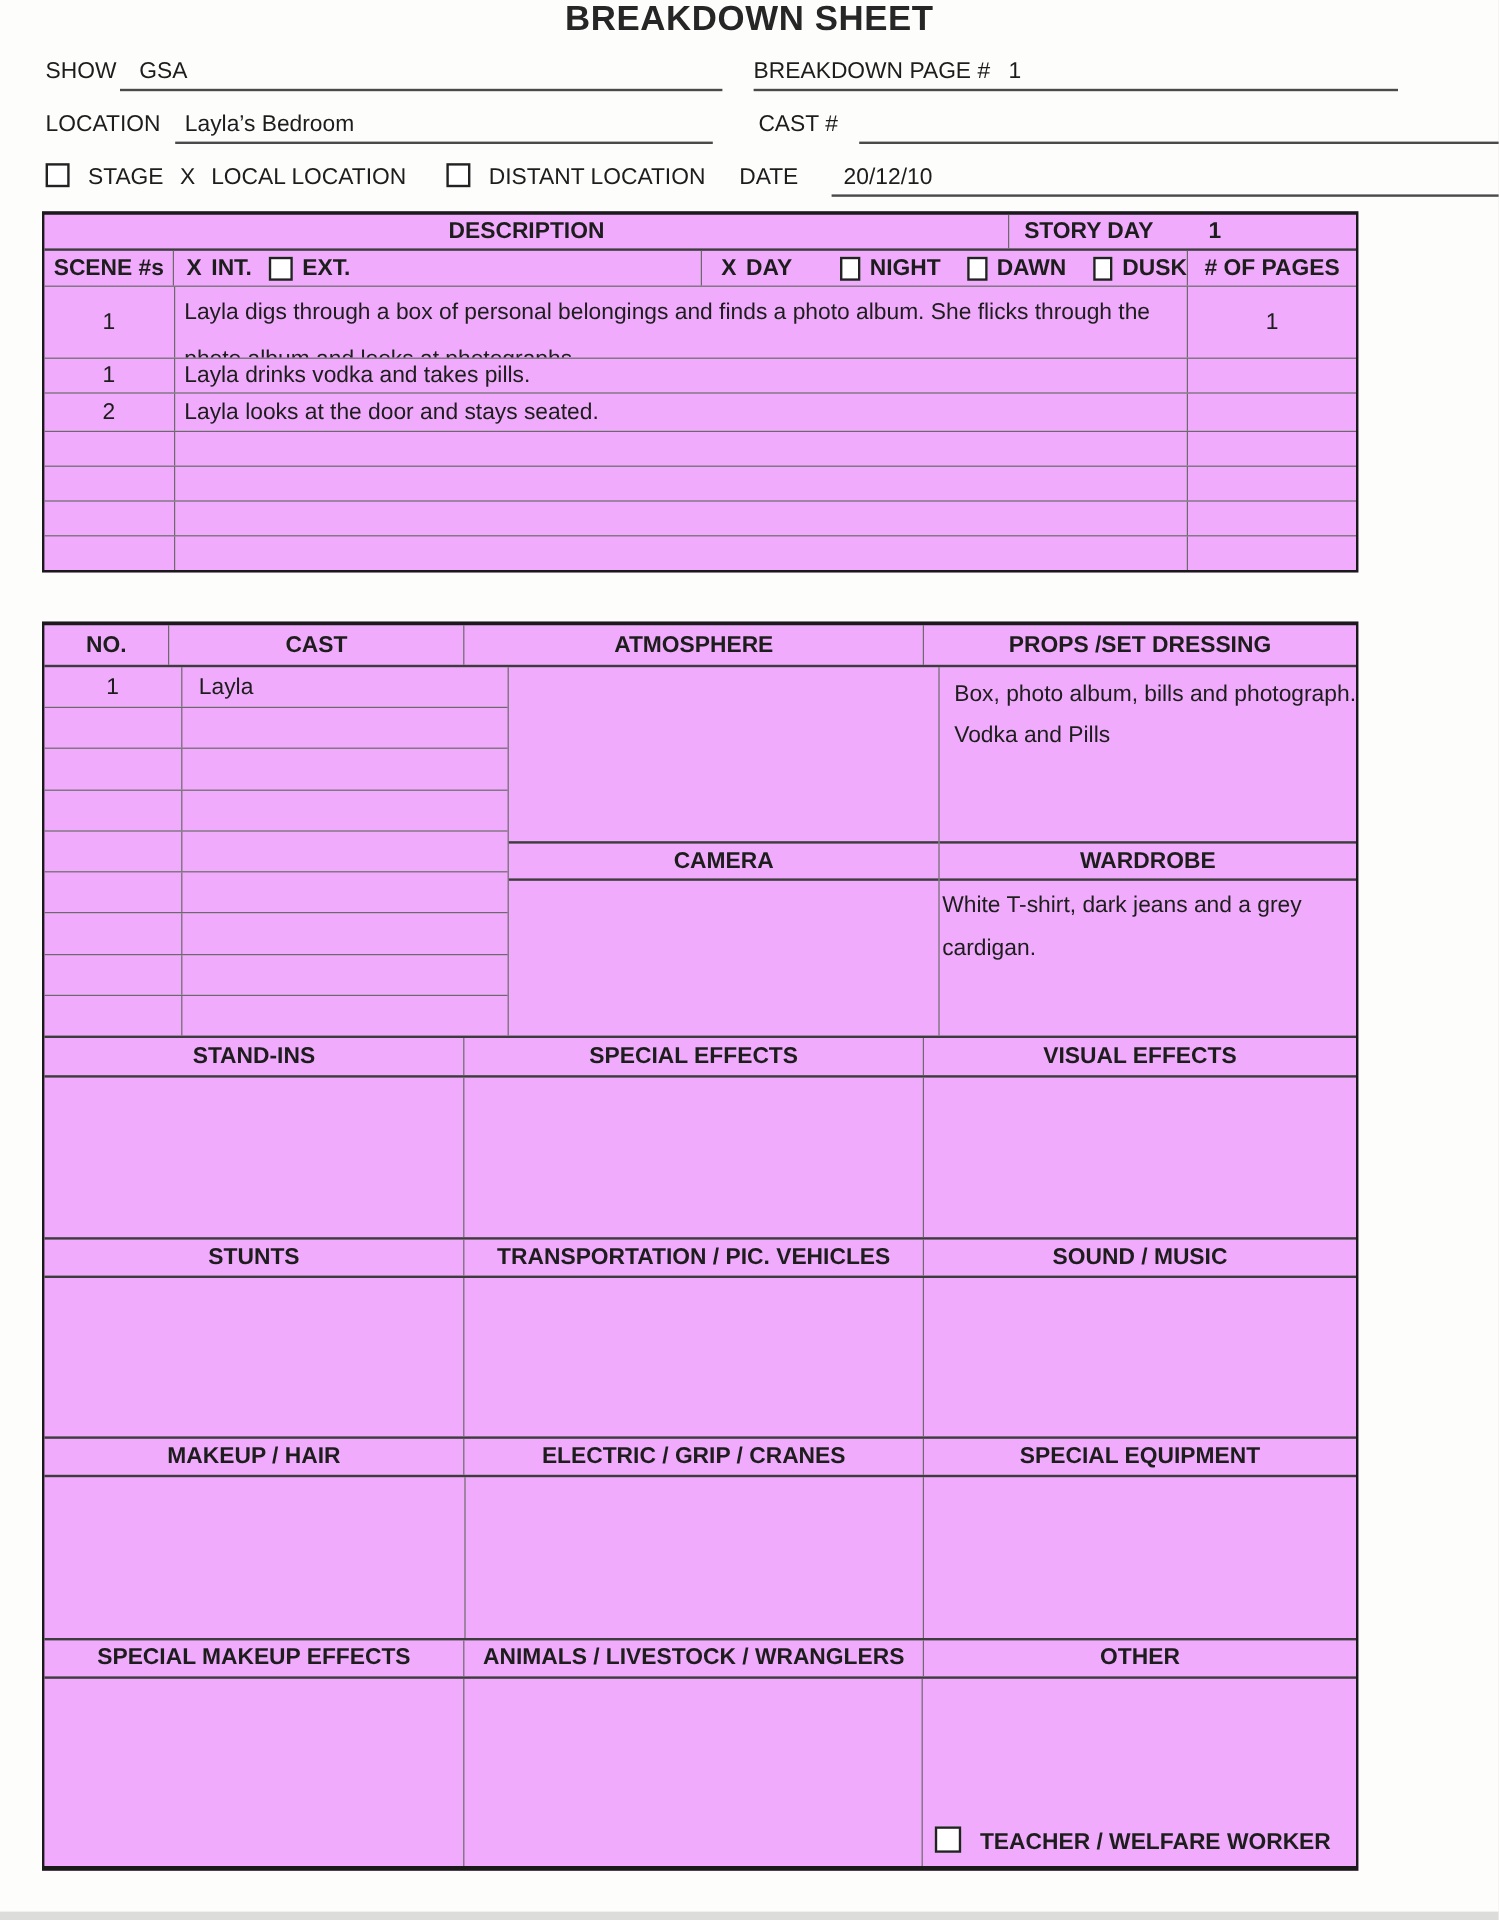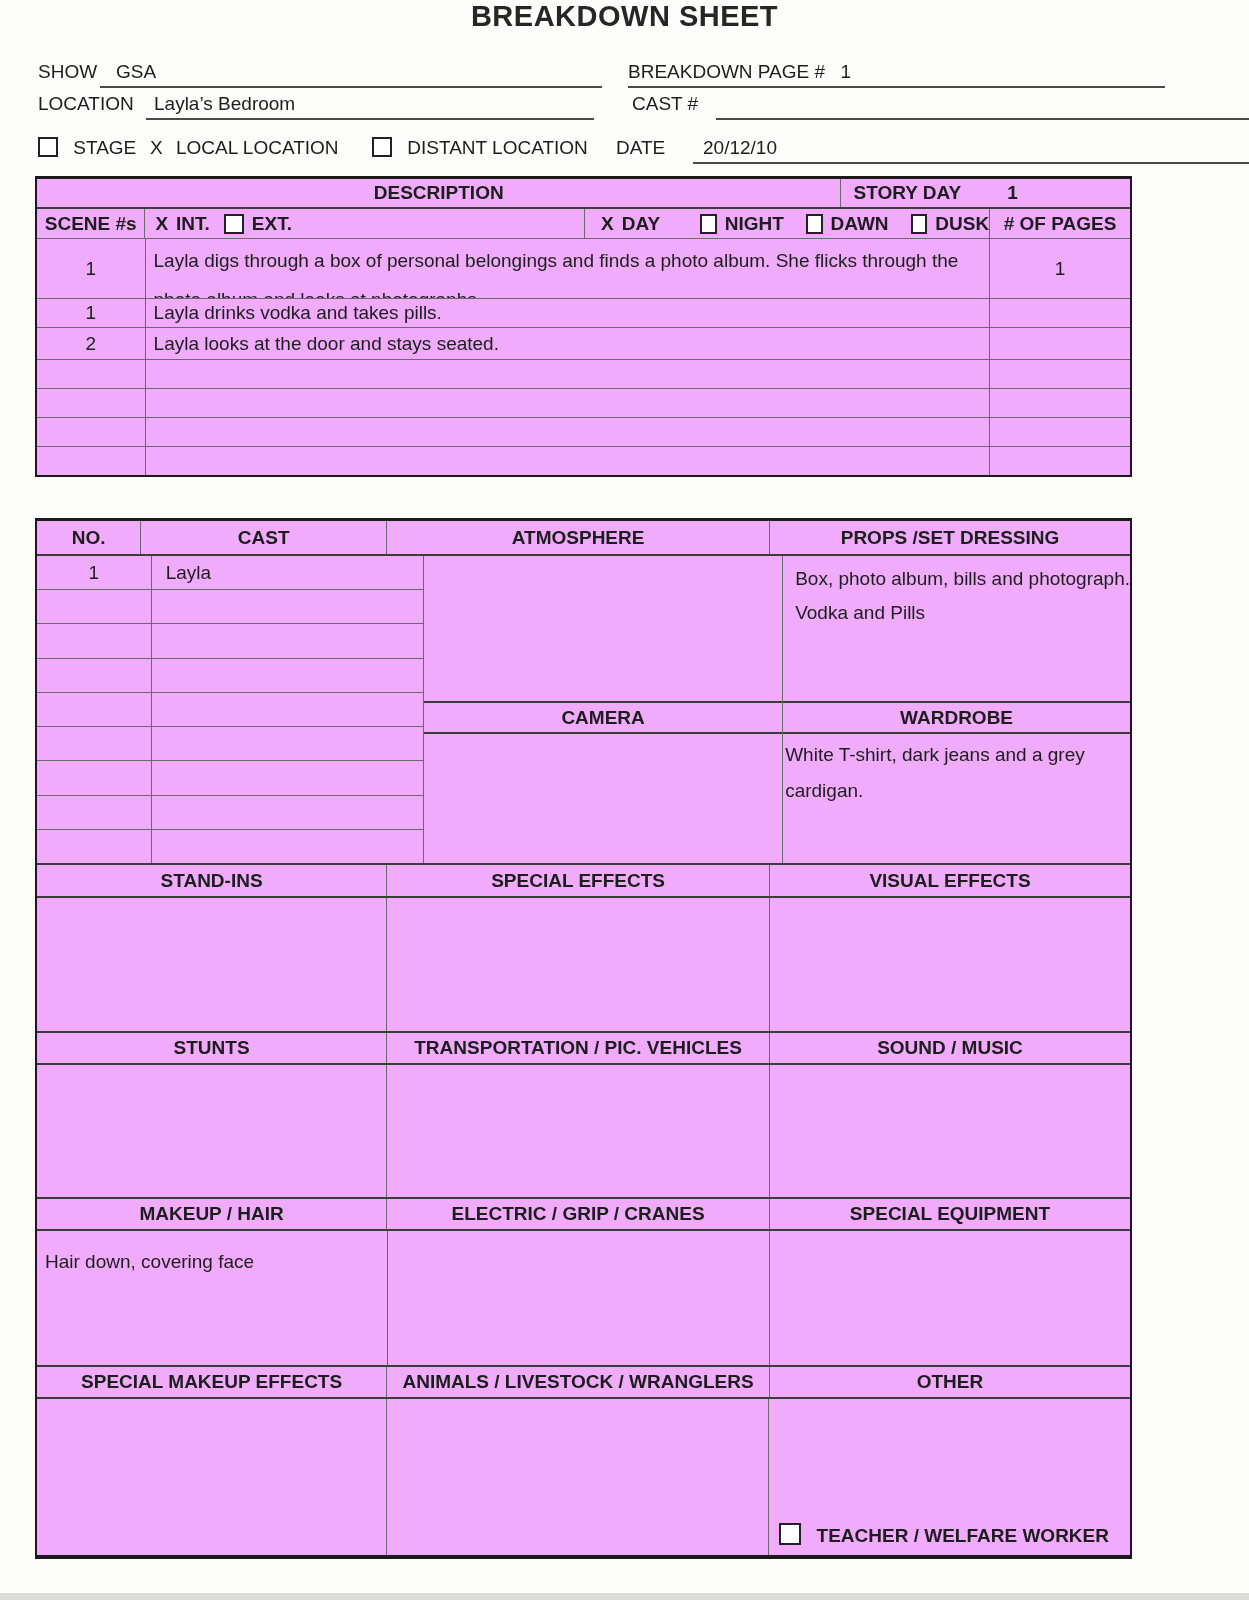--- a/index.html
+++ b/index.html
@@ -37,21 +37,21 @@
   .line{white-space:nowrap;}
   .scan-edge{position:absolute;left:0;right:0;bottom:0;height:7px;background:#dcdcda;}
 </style>
 </head>
 <body>
 
 <div class="page">
 
   <div class="title">BREAKDOWN SHEET</div>
 
-  <div class="hdr-row" style="top:58px">
+  <div class="hdr-row" style="top:46px">
     <span class="hlbl" style="left:38px">SHOW</span>
     <div class="uline" style="left:100px;width:486px;padding-left:16px">
       <span>GSA</span>
     </div>
     <div class="uline" style="left:628px;width:537px">
       <span>BREAKDOWN PAGE #</span>
       <span style="margin-left:10px">1</span>
     </div>
   </div>
 
@@ -251,21 +251,20 @@
       <div class="c last" style="width:398px"></div>
     </div>
 
     <div class="r bt2" style="height:34px;border-bottom:2px solid #3c3c3c">
       <div class="c hc" style="width:387px">MAKEUP / HAIR</div>
       <div class="c hc" style="width:423px">ELECTRIC / GRIP / CRANES</div>
       <div class="c last hc" style="width:398px">SPECIAL EQUIPMENT</div>
     </div>
     <div class="r first" style="height:134px">
       <div class="c" style="width:387px;display:block;padding:8px 0 0 8px">
-        <div class="line" style="margin-top:12px">Hair down, covering face</div>
       </div>
       <div class="c" style="width:423px"></div>
       <div class="c last" style="width:398px"></div>
     </div>
 
     <div class="r bt2" style="height:34px;border-bottom:2px solid #3c3c3c">
       <div class="c hc" style="width:387px">SPECIAL MAKEUP EFFECTS</div>
       <div class="c hc" style="width:423px">ANIMALS / LIVESTOCK / WRANGLERS</div>
       <div class="c last hc" style="width:398px">OTHER</div>
     </div>

